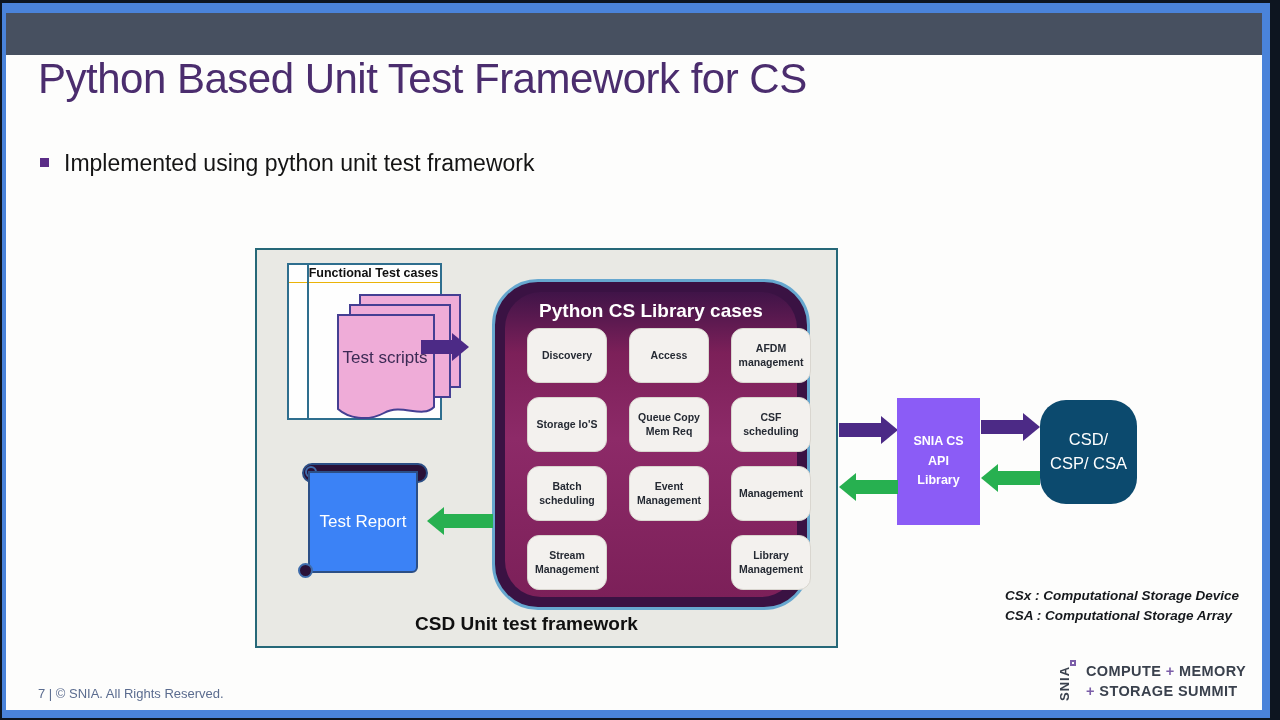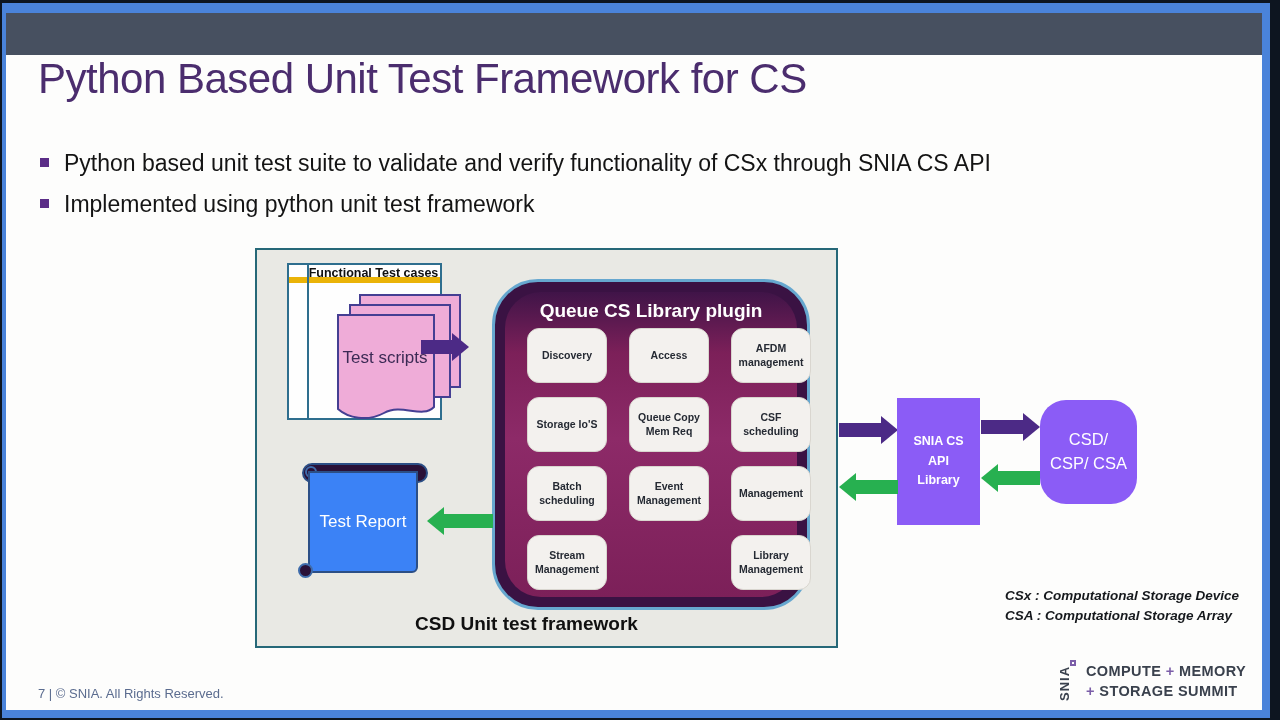--- a/index.html
+++ b/index.html
@@ -16,21 +16,21 @@
   .bullets { position:absolute; left:40px; top:150px; width:1150px; }
   .bullet-row { position:relative; padding-left:24px; margin-bottom:14px; font-size:23px; color:#141414; }
   .bullet-marker { position:absolute; left:0; top:8px; width:9px; height:9px; background:#5b2d87; }
 
   
   .diagram { position:absolute; left:255px; top:248px; width:583px; height:400px;
              background:#e9e9e4; border:2px solid #266878; }
 
   .func-box { position:absolute; left:30px; top:13px; width:155px; height:157px;
               background:#fefefe; border:2px solid #2e6e8e; }
-  .func-header { position:absolute; left:0; top:0; right:0; height:18px; border-bottom:6px solid #eab308;
+  .func-header { position:absolute; left:0; top:0; right:0; height:18px; border-bottom:1px solid #eab308;
                  font-size:12.5px; font-weight:bold; color:#101010; text-align:center; padding-left:18px; line-height:17px; }
   .func-col { position:absolute; left:18px; top:0; bottom:0; border-left:2px solid #2e6e8e; }
 
   .pages-svg { position:absolute; left:45px; top:28px; }
 
   
   .arrow { position:absolute; }
   .arrow .shaft { position:absolute; top:50%; transform:translateY(-50%); height:14px; }
   .arrow.right .shaft { left:0; right:16px; }
   .arrow.right .head { position:absolute; right:0; top:50%; transform:translateY(-50%); width:0; height:0;
@@ -70,21 +70,21 @@
                         background:#2a1138; border:2px solid #3f6cab; border-radius:50%; }
   .scroll-label { color:#ffffff; font-size:17px; }
 
   .framework-caption { position:absolute; left:0; right:40px; top:363px; text-align:center;
                        font-size:19px; font-weight:bold; color:#101010; }
 
   
   .api-box { position:absolute; left:897px; top:398px; width:83px; height:127px; background:#8b5cf6;
              color:#ffffff; font-weight:bold; font-size:12.5px; text-align:center;
              display:flex; align-items:center; justify-content:center; white-space:pre-line; line-height:1.55; }
-  .device-box { position:absolute; left:1040px; top:400px; width:97px; height:104px; background:#8b5cf6;
+  .device-box { position:absolute; left:1040px; top:400px; width:97px; height:104px; background:#0c4a6e;
                 border-radius:26px; color:#ffffff; font-size:16.5px; text-align:center;
                 display:flex; align-items:center; justify-content:center; white-space:pre-line; line-height:1.45; }
 
   .legend { position:absolute; left:1005px; top:586px; font-size:13.5px; font-style:italic;
             font-weight:600; color:#15181c; line-height:20px; }
 
   .footer-text { position:absolute; left:38px; top:686px; font-size:13px; color:#5b6c8f; }
 
   
   .summit-logo { position:absolute; left:1050px; top:657px; width:210px; height:50px; }
@@ -101,24 +101,20 @@
 
 <div class="frame-blue"></div>
 <div class="slide"></div>
 <div class="header-band"></div>
 
 <h1 class="page-title">Python Based Unit Test Framework for CS</h1>
 
 <div class="bullets">
   <div class="bullet-row">
     <span class="bullet-marker"></span>
-    <span>Python based unit test suite to validate and verify functionality of CSx through SNIA CS API</span>
-  </div>
-  <div class="bullet-row">
-    <span class="bullet-marker"></span>
     <span>Implemented using python unit test framework</span>
   </div>
 </div>
 
 <div class="diagram">
 
   <div class="func-box">
     <div class="func-header">Functional Test cases</div>
     <div class="func-col"></div>
     <svg class="pages-svg" width="130" height="135" viewBox="0 0 130 135">
@@ -129,21 +125,21 @@
     </svg>
   </div>
 
   <div class="arrow purple right" style="left:164px; top:83px; width:48px; height:28px;">
     <span class="shaft"></span>
       <span class="head"></span>
   </div>
 
   <div class="plugin">
     <div class="plugin-inner">
-      <div class="plugin-title">Queue CS Library plugin</div>
+      <div class="plugin-title">Python CS Library cases</div>
       <div class="modules">
         <div class="module">Discovery</div>
         <div class="module">Access</div>
         <div class="module">AFDM management</div>
         <div class="module">Storage Io'S</div>
         <div class="module">Queue Copy Mem Req</div>
         <div class="module">CSF scheduling</div>
         <div class="module">Batch scheduling</div>
         <div class="module">Event Management</div>
         <div class="module">Management</div>

